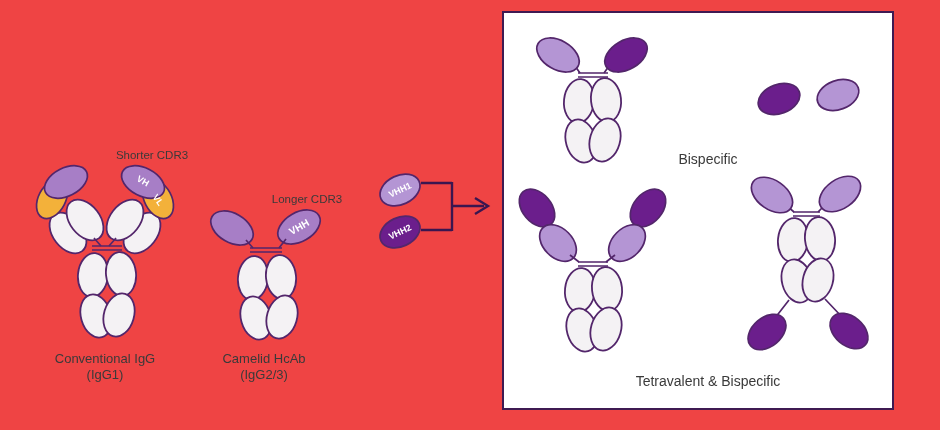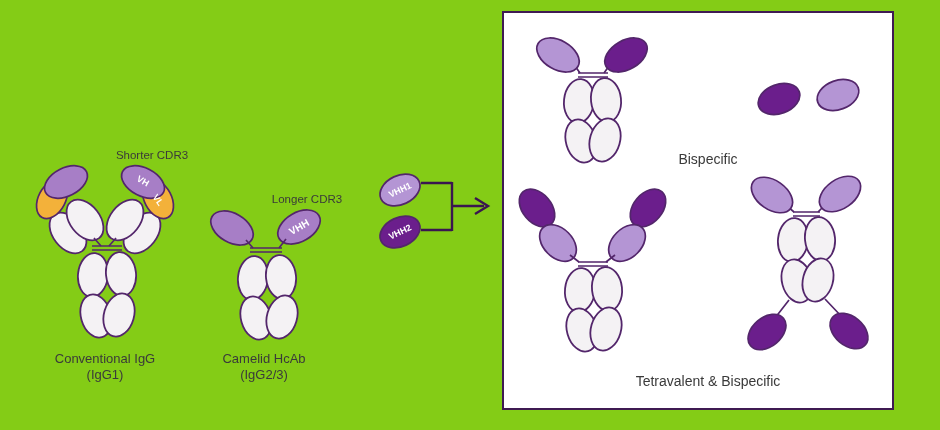--- a/index.html
+++ b/index.html
@@ -1,16 +1,16 @@
 <!DOCTYPE html>
 <html style="--medium-purple: #A77EC6; --light-purple: #B495D4; --dark-purple: #6B1E8C; --yellow: #F3B13A; --domain-fill: #F4F2F4; --outline: #53266B; --panel-border: #3F1A52; --arrow: #3A1650; --text: #3A3A3A;"><head>
 <meta charset="utf-8">
 <style>
   html,body{margin:0;padding:0;background:#ffffff;}
-  .stage{position:relative;width:940px;height:430px;background:#84cc16;overflow:hidden;
+  .stage{position:relative;width:940px;height:430px;background:#ef4444;overflow:hidden;
          font-family:"Liberation Sans",sans-serif;}
   svg{display:block;}
   .domain{fill:var(--domain-fill,#F4F2F4);stroke:var(--outline,#53266B);stroke-width:1.8;}
   .medium{fill:var(--medium-purple,#A77EC6);stroke:var(--outline,#53266B);stroke-width:1.7;}
   .light{fill:var(--light-purple,#B495D4);stroke:var(--outline,#53266B);stroke-width:1.7;}
   .dark{fill:var(--dark-purple,#6B1E8C);stroke:var(--outline,#53266B);stroke-width:1.7;}
   .yellow{fill:var(--yellow,#F3B13A);stroke:var(--outline,#53266B);stroke-width:1.7;}
   .link{stroke:var(--outline,#53266B);stroke-width:1.7;fill:none;}
   .hinge{stroke:var(--outline,#53266B);stroke-width:1.5;fill:none;}
   .bracket{stroke:var(--arrow,#3A1650);stroke-width:2.4;fill:none;}

